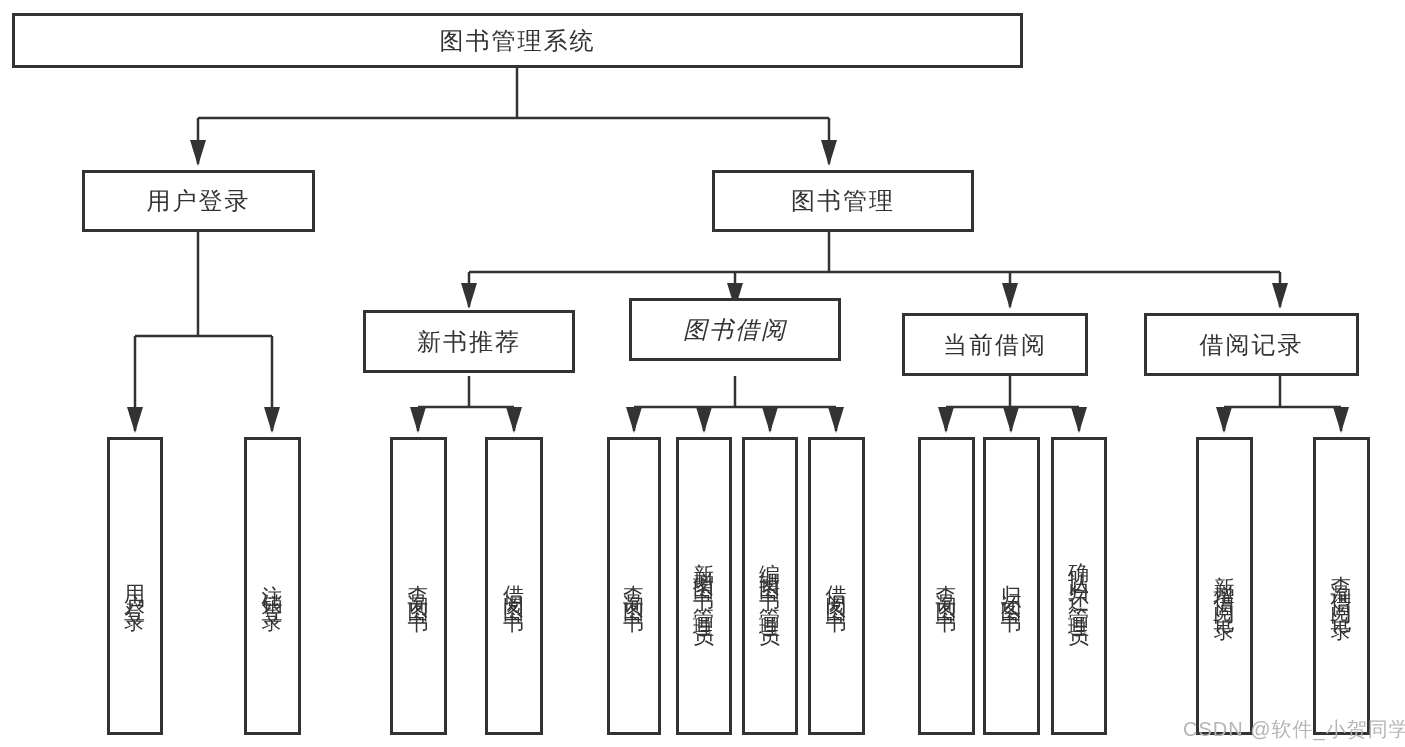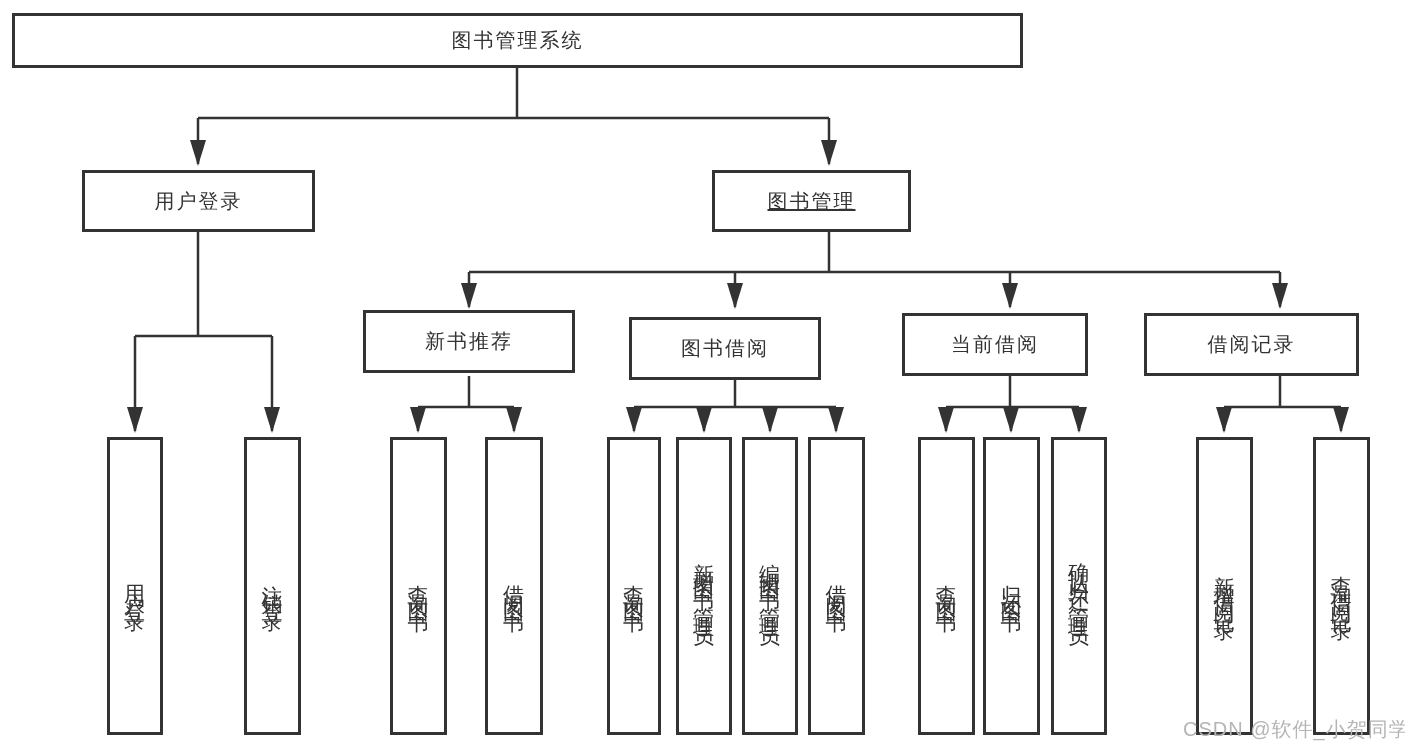--- a/index.html
+++ b/index.html
@@ -24,21 +24,21 @@
   .box{
     position:absolute;
     box-sizing:border-box;
     border:3px solid var(--border);
     background:#fff;
     display:flex;align-items:center;justify-content:center;
     color:var(--text);
     z-index:1;
   }
   .box.h span{
-    font-size:20px;
+    font-size:24px;
     letter-spacing:2px;
     white-space:nowrap;
   }
   .box.v span{
     writing-mode:vertical-rl;
     text-orientation:mixed;
     font-size:21px;
     letter-spacing:9px;
     line-height:1;
   }
@@ -119,28 +119,28 @@
     </g>
   </svg>
 
   <div class="box h" style="left:12px;top:13px;width:1011px;height:55px;">
     <span>图书管理系统</span>
   </div>
 
   <div class="box h" style="left:82px;top:170px;width:233px;height:62px;">
     <span>用户登录</span>
   </div>
-  <div class="box h" style="left:712px;top:170px;width:199px;height:62px;text-decoration:underline;">
+  <div class="box h" style="left:712px;top:170px;width:262px;height:62px;">
     <span>图书管理</span>
   </div>
 
   <div class="box h" style="left:363px;top:310px;width:212px;height:63px;">
     <span>新书推荐</span>
   </div>
-  <div class="box h" style="left:629px;top:317px;width:192px;height:63px;">
+  <div class="box h" style="left:629px;top:298px;width:212px;height:63px;font-style:italic;">
     <span>图书借阅</span>
   </div>
   <div class="box h" style="left:902px;top:313px;width:186px;height:63px;">
     <span>当前借阅</span>
   </div>
   <div class="box h" style="left:1144px;top:313px;width:215px;height:63px;">
     <span>借阅记录</span>
   </div>
 
   <div class="box v" style="left:107px;top:437px;width:56px;height:298px;">

